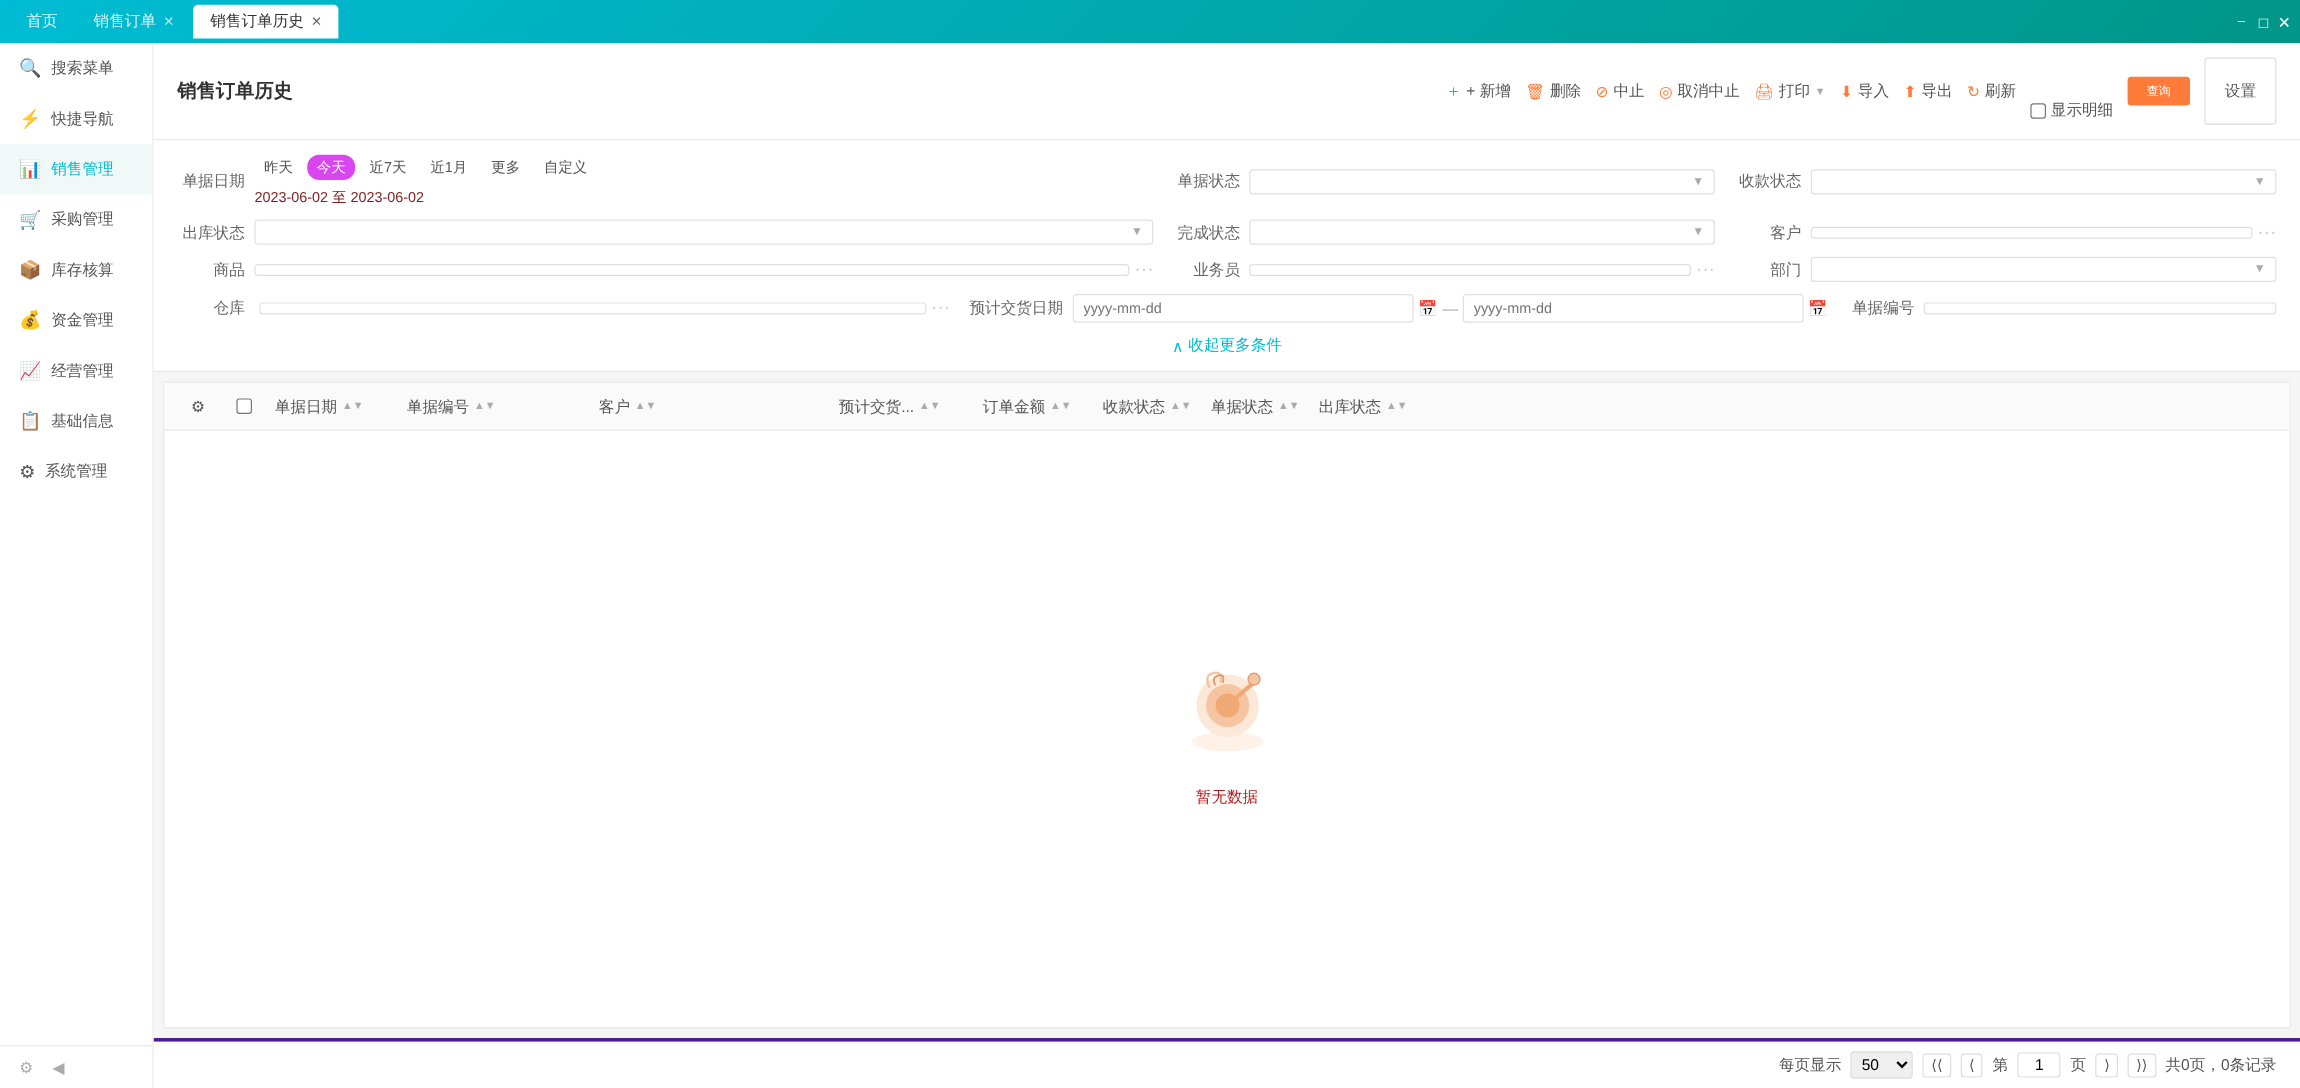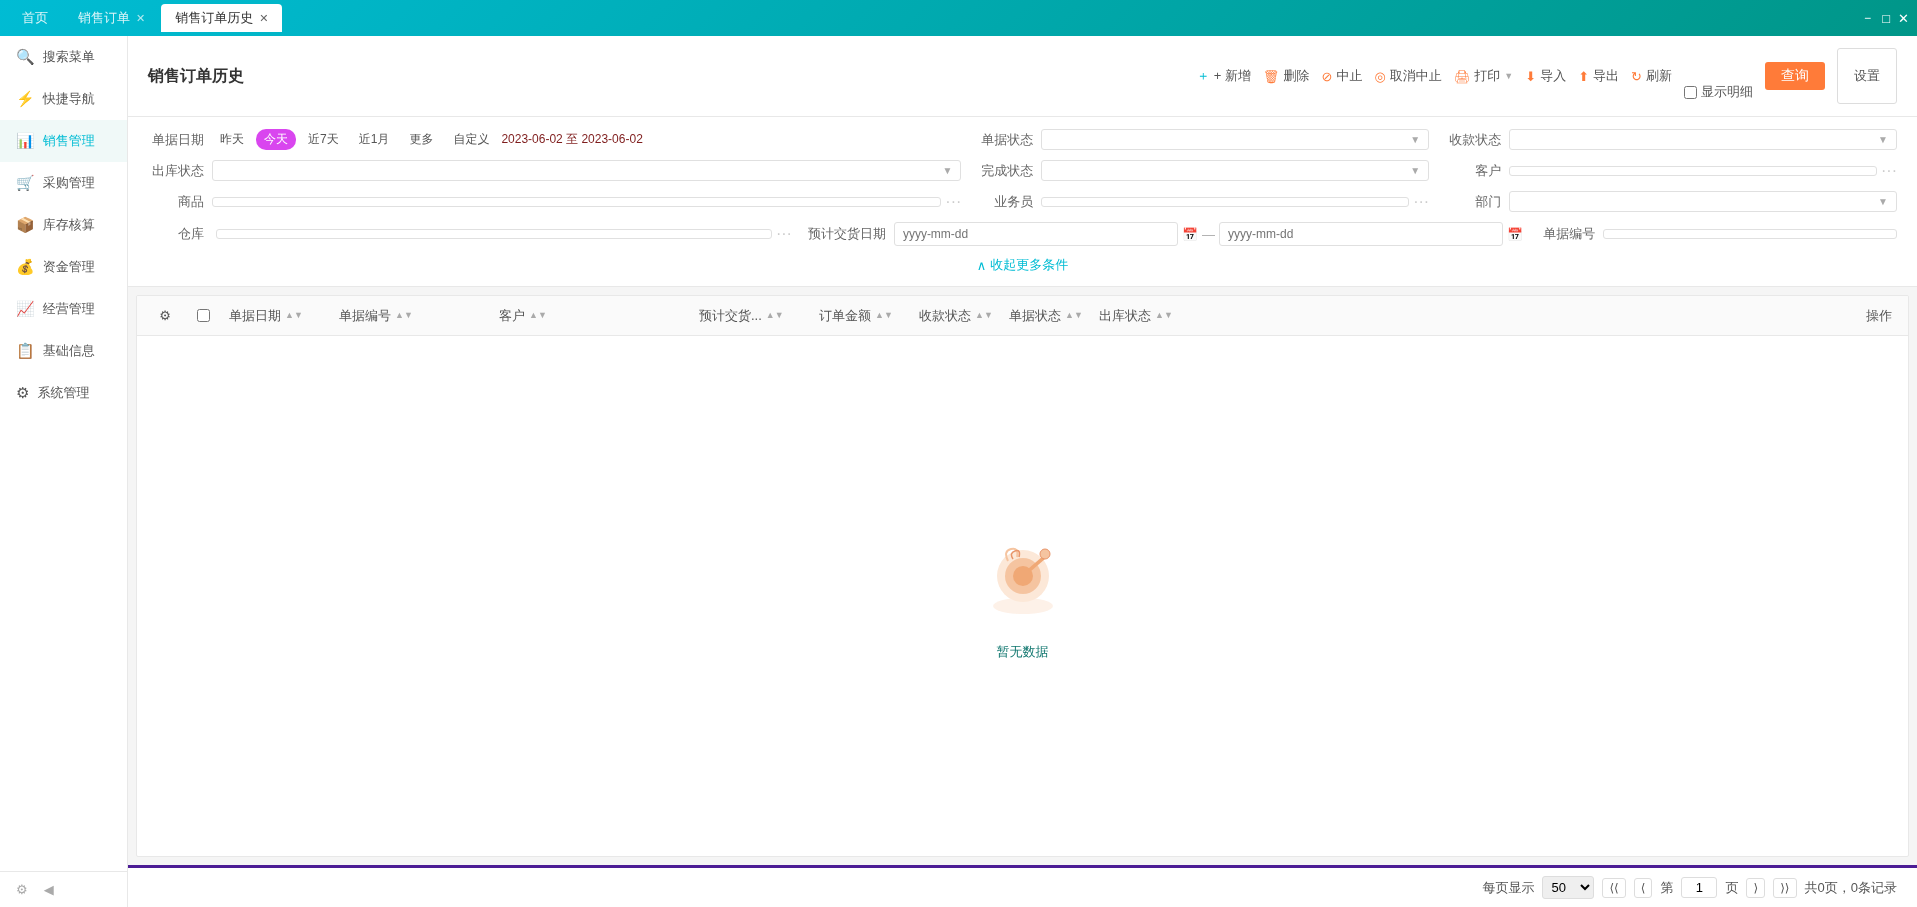--- a/index.html
+++ b/index.html
@@ -90,21 +90,21 @@
       display: flex; align-items: center; gap: 4px;
       color: #555; cursor: pointer; font-size: 12px; white-space: nowrap;
     }
     .btn-query {
       background: #ff7b39;
       color: white;
       border: none;
       padding: 5px 16px;
       border-radius: 3px;
       cursor: pointer;
-      font-size: 14px;
+      font-size: 10px;
     }
     .btn-settings {
       background: white;
       color: #555;
       border: 1px solid #ddd;
       padding: 18px 16px;
       border-radius: 3px;
       cursor: pointer;
       font-size: 13px;
     }
@@ -234,21 +234,21 @@
       display: flex;
       align-items: center;
       justify-content: center;
       flex-direction: column;
       gap: 12px;
     }
     .empty-icon {
       width: 100px;
       height: 100px;
     }
-    .empty-text { color: #0f766e; font-size: 13px; }
+    .empty-text { color: #b91c1c; font-size: 13px; }
 
     
     .pagination {
       background: white;
       border-top: 3px solid #4c1d95;
       padding: 8px 20px;
       display: flex;
       align-items: center;
       justify-content: flex-end;
       gap: 8px;
@@ -393,21 +393,21 @@
         <button class="btn-query">查询</button>
         <button class="btn-settings">设置</button>
       </div>
     </div>
 
     <div class="filter-area">
 
       <div class="filter-row">
         <div class="filter-item" style="flex: 1.8;">
           <div class="filter-label">单据日期</div>
-          <div class="filter-control" style="flex-direction:row;align-items:flex-start;">
+          <div class="filter-control" style="flex-direction:column;align-items:flex-start;">
             <div class="date-pills">
               <div class="date-pill">昨天</div>
               <div class="date-pill active">今天</div>
               <div class="date-pill">近7天</div>
               <div class="date-pill">近1月</div>
               <div class="date-pill">更多</div>
               <div class="date-pill">自定义</div>
             </div>
             <div class="date-range-text">2023-06-02 至 2023-06-02</div>
           </div>
@@ -538,23 +538,20 @@
           <span>收款状态</span>
           <span class="sort-icon">▲▼</span>
         </div>
         <div class="th th-order-status">
           <span>单据状态</span>
           <span class="sort-icon">▲▼</span>
         </div>
         <div class="th th-shipment-status">
           <span>出库状态</span>
           <span class="sort-icon">▲▼</span>
-        </div>
-        <div class="th th-action">
-          <span>操作</span>
         </div>
       </div>
 
       <div class="table-body">
 
         <svg class="empty-icon" viewBox="0 0 100 100" xmlns="http://www.w3.org/2000/svg">
           <ellipse cx="50" cy="75" rx="30" ry="8" fill="#fce8d8" opacity="0.6"></ellipse>
           <circle cx="50" cy="45" r="26" fill="#fce8d8"></circle>
           <circle cx="50" cy="45" r="18" fill="#f5c4a0"></circle>
           <circle cx="50" cy="45" r="10" fill="#f0a875"></circle>

